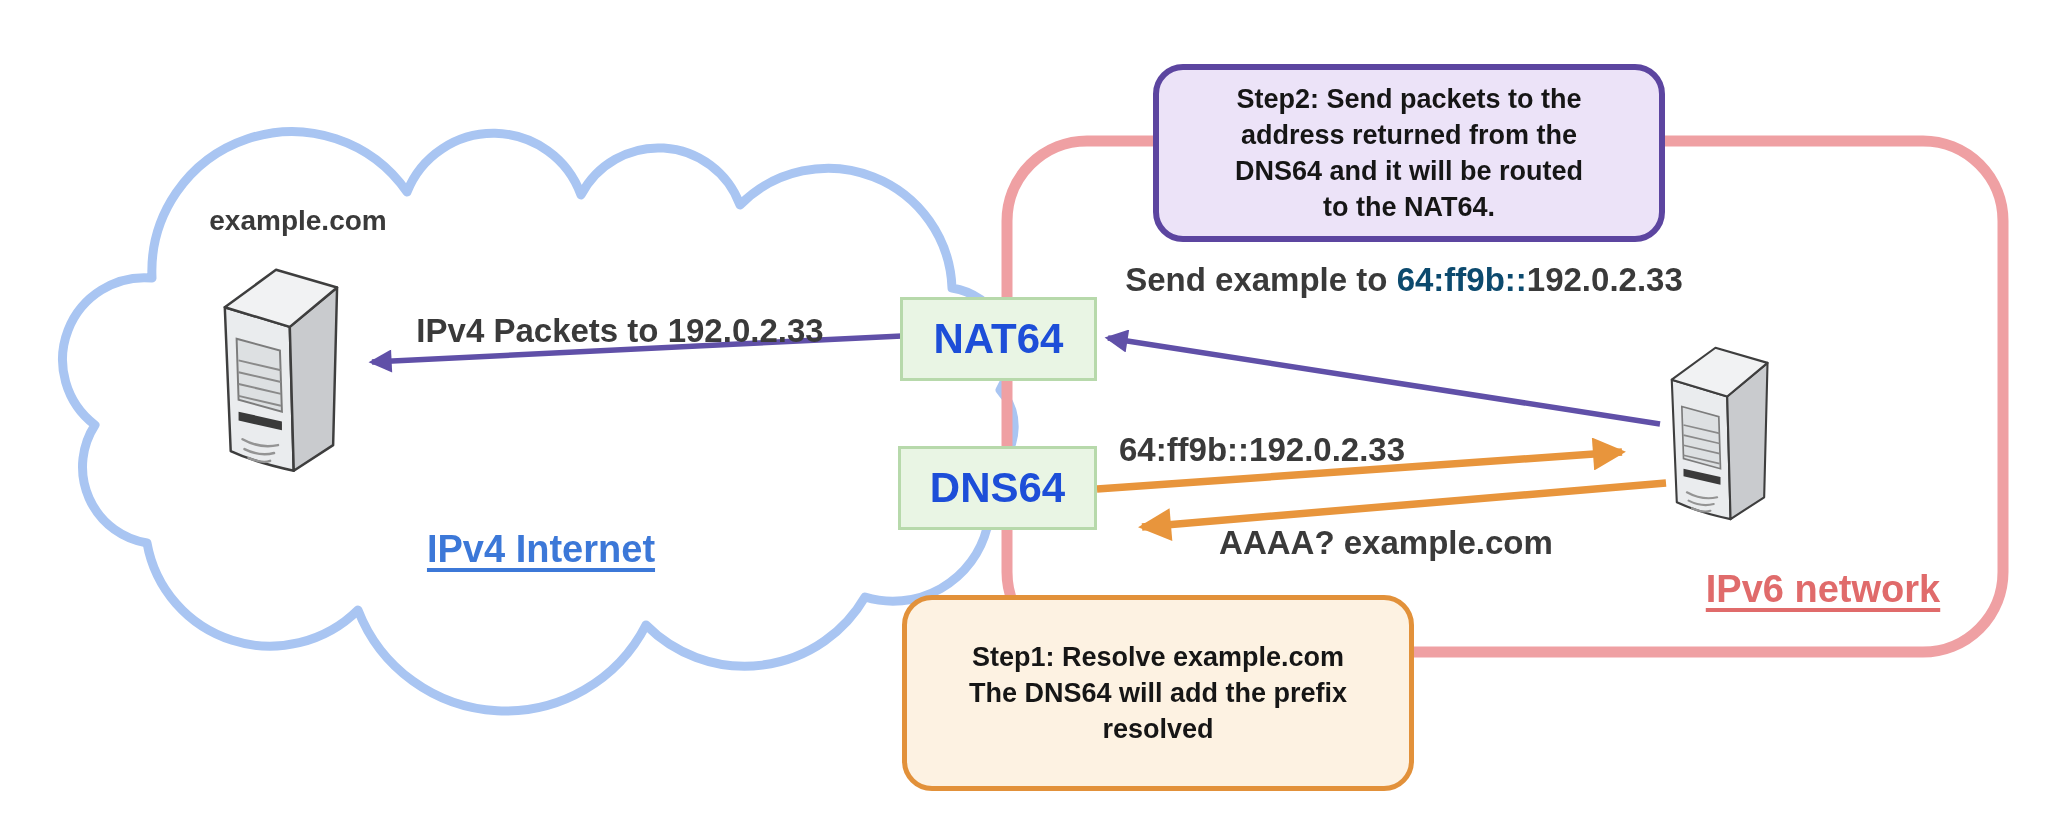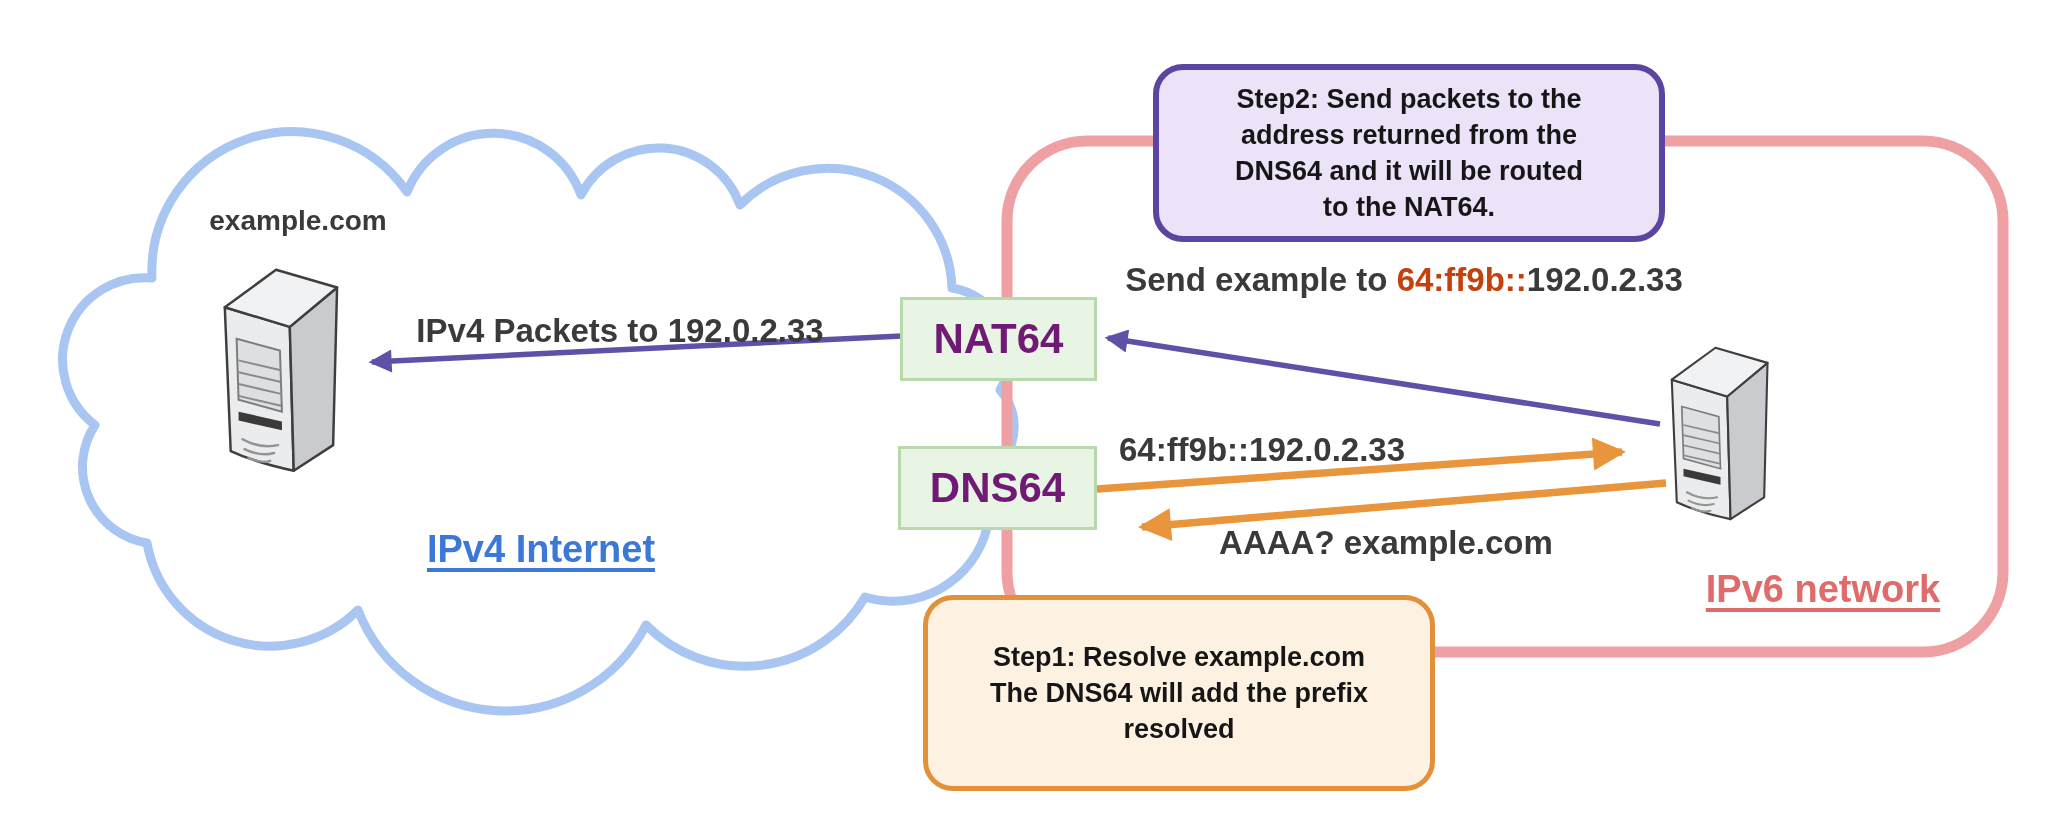--- a/index.html
+++ b/index.html
@@ -8,21 +8,21 @@
     font-family:"Liberation Sans",sans-serif;
   }
   #diagram-svg{position:absolute;left:0;top:0;width:2048px;height:830px;}
 
   
   .proto-box{
     position:absolute;
     background:#e9f5e4;
     border:3px solid #b7d9ab;
     display:flex;align-items:center;justify-content:center;
-    font-weight:bold;font-size:42px;color:#701a75;
+    font-weight:bold;font-size:42px;color:#1d4ed8;
     box-sizing:border-box;
     letter-spacing:0px;
   }
 
   
   .callout{
     position:absolute;
     box-sizing:border-box;
     display:flex;flex-direction:column;align-items:center;justify-content:center;
     font-weight:bold;font-size:27px;line-height:36px;color:#161616;
@@ -41,21 +41,21 @@
     position:absolute;
     transform:translateX(-50%);
     white-space:nowrap;
     font-weight:bold;color:#3a3a3a;
   }
   .lbl-example{font-size:28px;margin-left:22px;}
   .lbl-ipv4packets{font-size:33px;}
   .lbl-sendpackets{font-size:33px;}
   .lbl-dnsresponse{font-size:33px;}
   .lbl-dnsquery{font-size:33px;}
-  .hl-red{color:#c2410c;}
+  .hl-red{color:#0c4a6e;}
   .lbl-ipv4internet{
     font-size:38px;color:#3c78d8;
     text-decoration:underline;text-decoration-thickness:4px;text-underline-offset:6px;
   }
   .lbl-ipv6network{
     font-size:38px;color:#e06b6b;
     text-decoration:underline;text-decoration-thickness:4px;text-underline-offset:6px;
   }
 </style>
 </head>
@@ -117,21 +117,21 @@
 <div class="proto-box" style="left:898px;top:446px;width:199px;height:84px;">
   <span>DNS64</span>
 </div>
 
 <div class="callout step2" style="left:1153px;top:64px;width:512px;height:178px;">
   <div>Step2: Send packets to the</div>
   <div>address returned from the</div>
   <div>DNS64 and it will be routed</div>
   <div>to the NAT64.</div>
 </div>
-<div class="callout step1" style="left:923px;top:595px;width:512px;height:196px;">
+<div class="callout step1" style="left:902px;top:595px;width:512px;height:196px;">
   <div>Step1: Resolve example.com</div>
   <div>The DNS64 will add the prefix</div>
   <div>resolved</div>
 </div>
 
 <div class="lbl lbl-example" style="left:276px;top:205px;">example.com</div>
 
 <div class="lbl lbl-ipv4packets" style="left:620px;top:280px;margin-top:32px;">IPv4 Packets to 192.0.2.33</div>
 
 <div class="lbl lbl-sendpackets" style="left:1404px;top:261px;">

